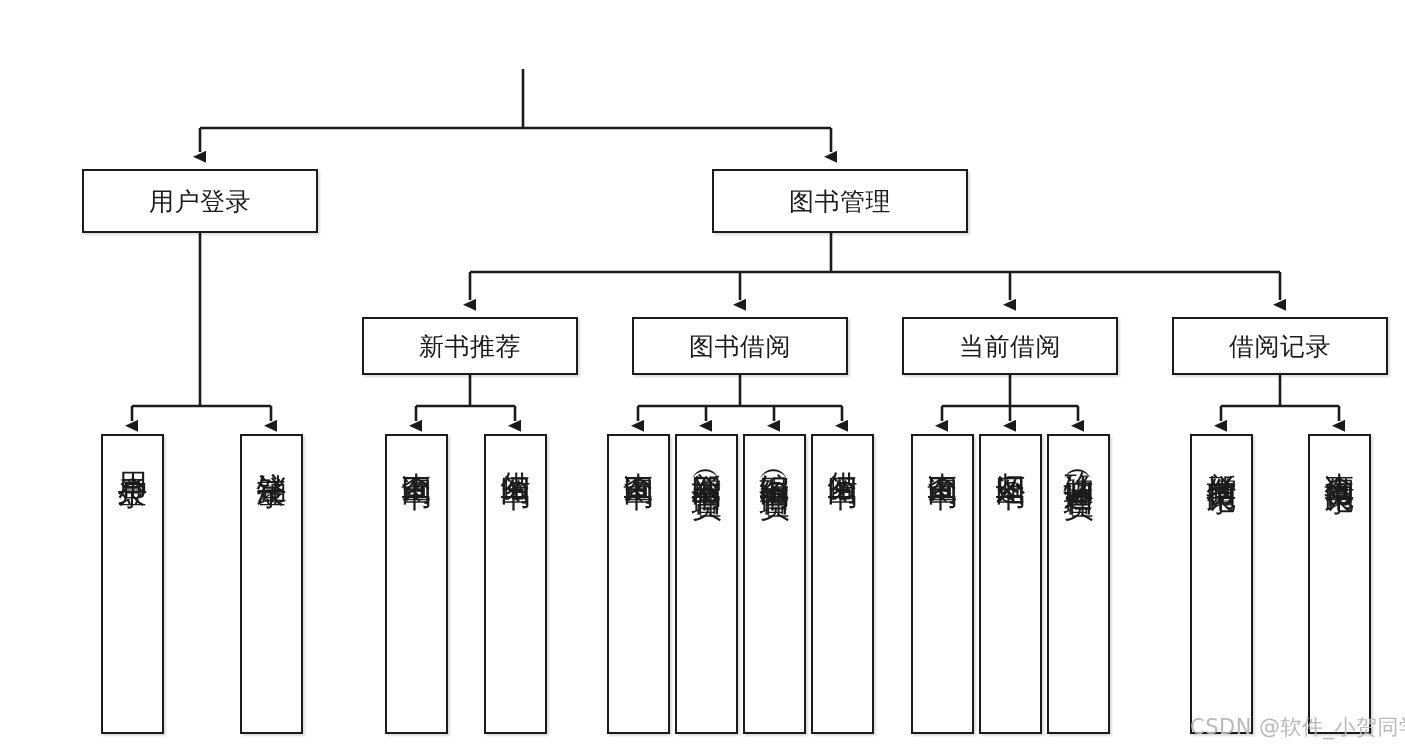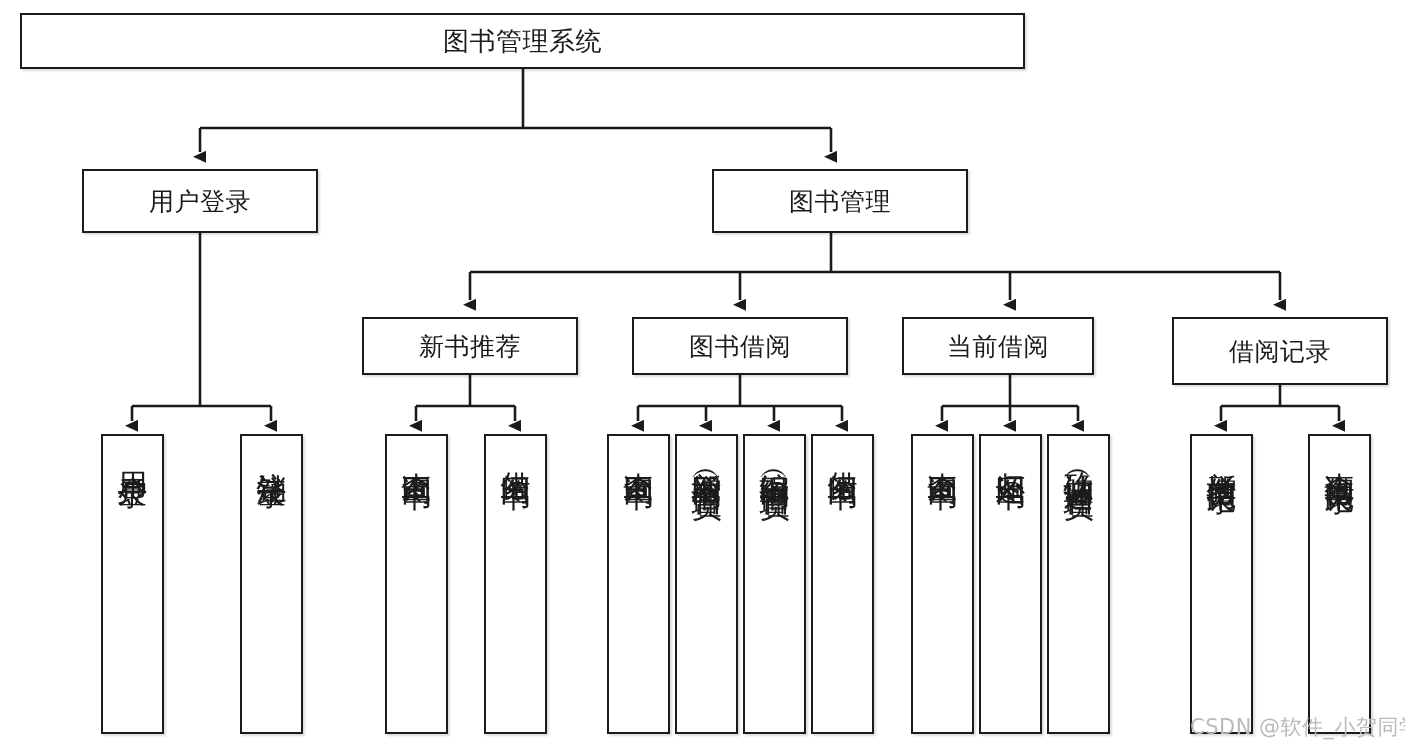--- a/index.html
+++ b/index.html
@@ -121,41 +121,38 @@
       <path d="M1010,406 L1010,421" marker-end="url(#arr)"></path>
       <path d="M1078,406 L1078,421" marker-end="url(#arr)"></path>
 
       <path d="M1280,375 L1280,406"></path>
       <path d="M1221,406 L1339,406"></path>
       <path d="M1221,406 L1221,421" marker-end="url(#arr)"></path>
       <path d="M1339,406 L1339,421" marker-end="url(#arr)"></path>
     </g>
   </svg>
 
-  <div class="node h root" style="left:20px; top:13px; width:1005px; height:56px;">
-    <span class="cap">图书管理系统</span>
-  </div>
 
   <div class="node h" style="left:82px; top:169px; width:236px; height:64px;">
     <span class="cap">用户登录</span>
   </div>
   <div class="node h" style="left:712px; top:169px; width:256px; height:64px;">
     <span class="cap">图书管理</span>
   </div>
 
   <div class="node h" style="left:632px; top:317px; width:216px; height:58px;">
     <span class="cap">图书借阅</span>
   </div>
   <div class="node h" style="left:362px; top:317px; width:216px; height:58px;">
     <span class="cap">新书推荐</span>
   </div>
-  <div class="node h" style="left:902px; top:317px; width:192px; height:58px;">
+  <div class="node h" style="left:902px; top:317px; width:216px; height:58px;">
     <span class="cap">当前借阅</span>
   </div>
-  <div class="node h" style="left:1172px; top:317px; width:216px; height:68px;">
+  <div class="node h" style="left:1172px; top:317px; width:216px; height:58px;">
     <span class="cap">借阅记录</span>
   </div>
 
   <div class="node v" style="left:101px; top:434px; width:63px; height:300px;">
     <span class="cap">用户登录</span>
   </div>
   <div class="node v" style="left:240px; top:434px; width:63px; height:300px;">
     <span class="cap">注销登录</span>
   </div>
 

